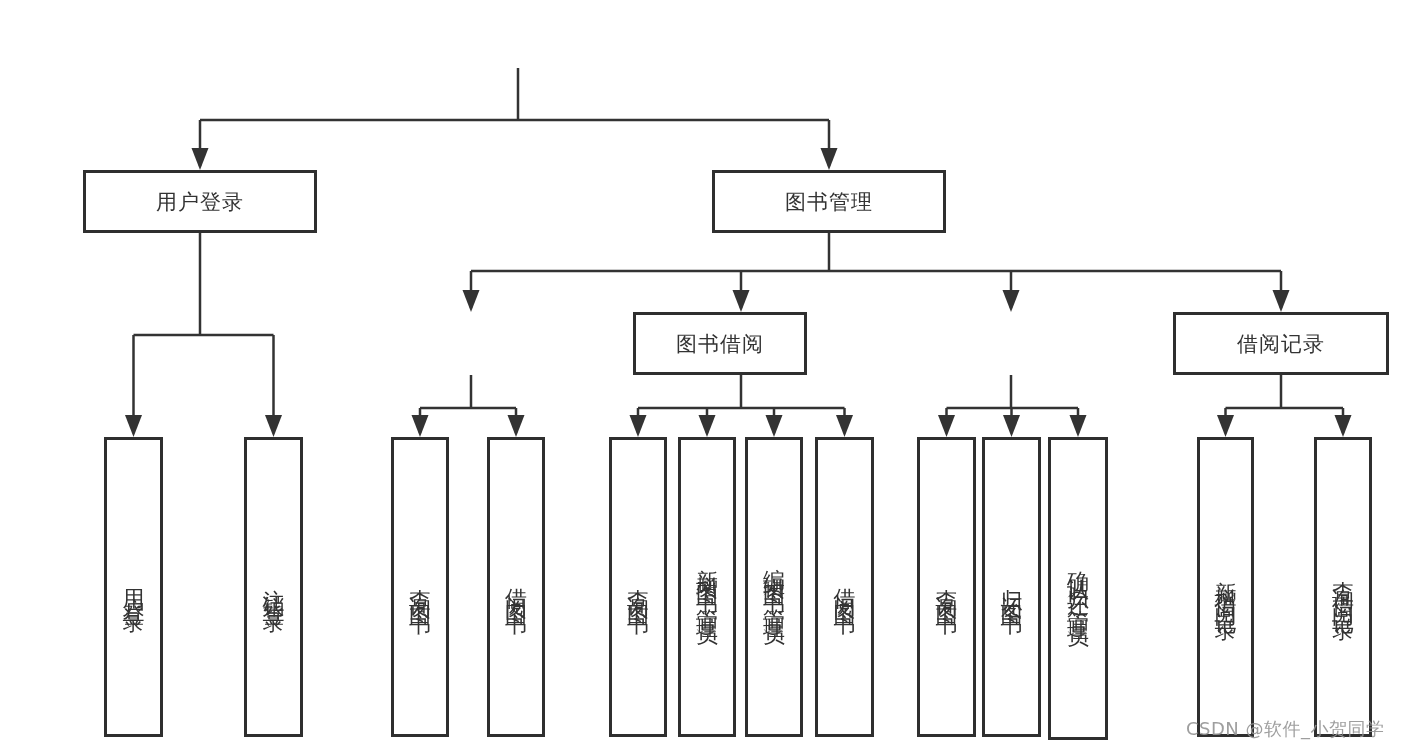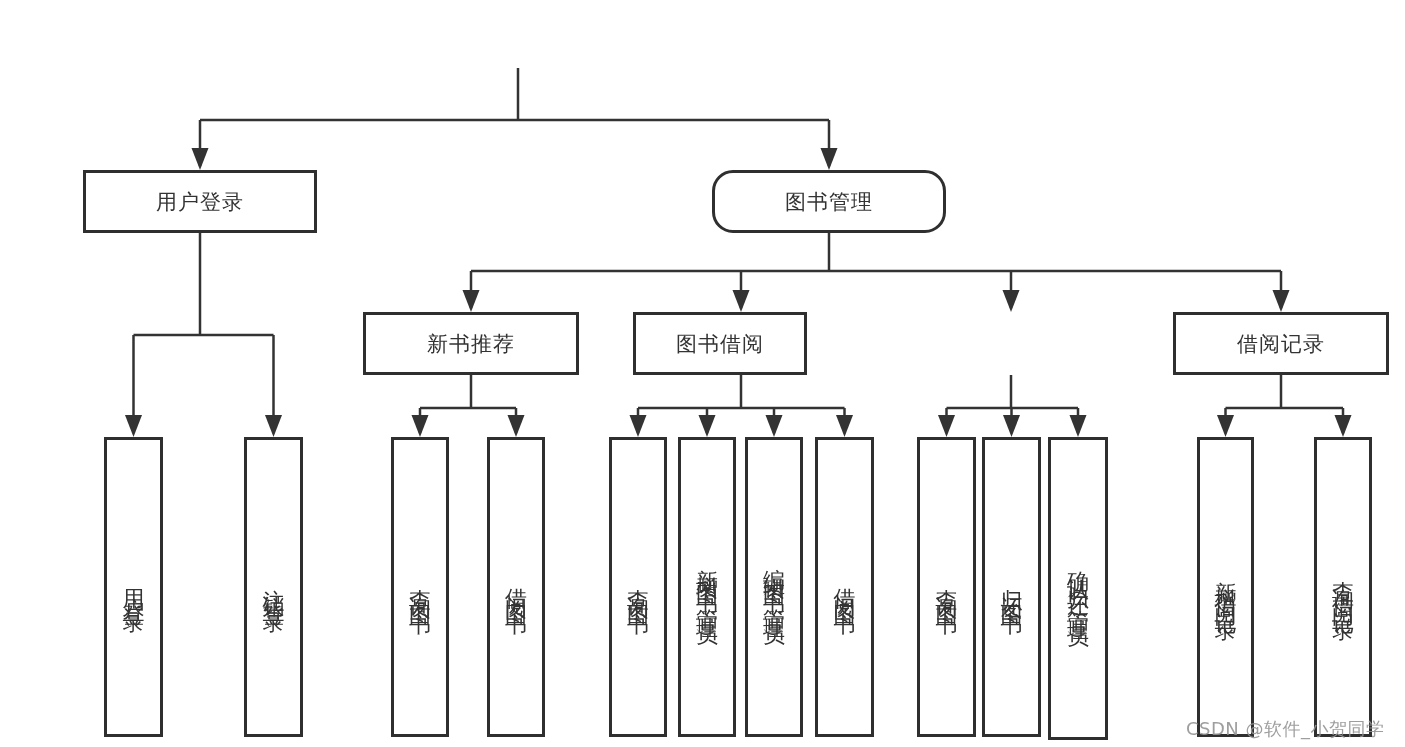--- a/index.html
+++ b/index.html
@@ -114,27 +114,24 @@
       <polygon points="1069.5,415 1086.5,415 1078,437"></polygon>
       <polygon points="1217,415 1234,415 1225.5,437"></polygon>
       <polygon points="1334.5,415 1351.5,415 1343,437"></polygon>
     </g>
   </svg>
 
 
   <div class="node" style="left:83px;top:170px;width:234px;height:63px;">
     <span>用户登录</span>
   </div>
-  <div class="node" style="left:712px;top:170px;width:234px;height:63px;border-radius:21px;">
+  <div class="node" style="left:712px;top:170px;width:234px;height:63px;">
     <span>图书管理</span>
   </div>
 
-  <div class="node" style="left:363px;top:312px;width:216px;height:63px;">
-    <span>新书推荐</span>
-  </div>
   <div class="node" style="left:633px;top:312px;width:174px;height:63px;">
     <span>图书借阅</span>
   </div>
   <div class="node" style="left:1173px;top:312px;width:216px;height:63px;">
     <span>借阅记录</span>
   </div>
 
   <div class="node leaf" style="left:104px;top:437px;width:59px;height:300px;">
     <span class="vtext">用户登录</span>
   </div>

